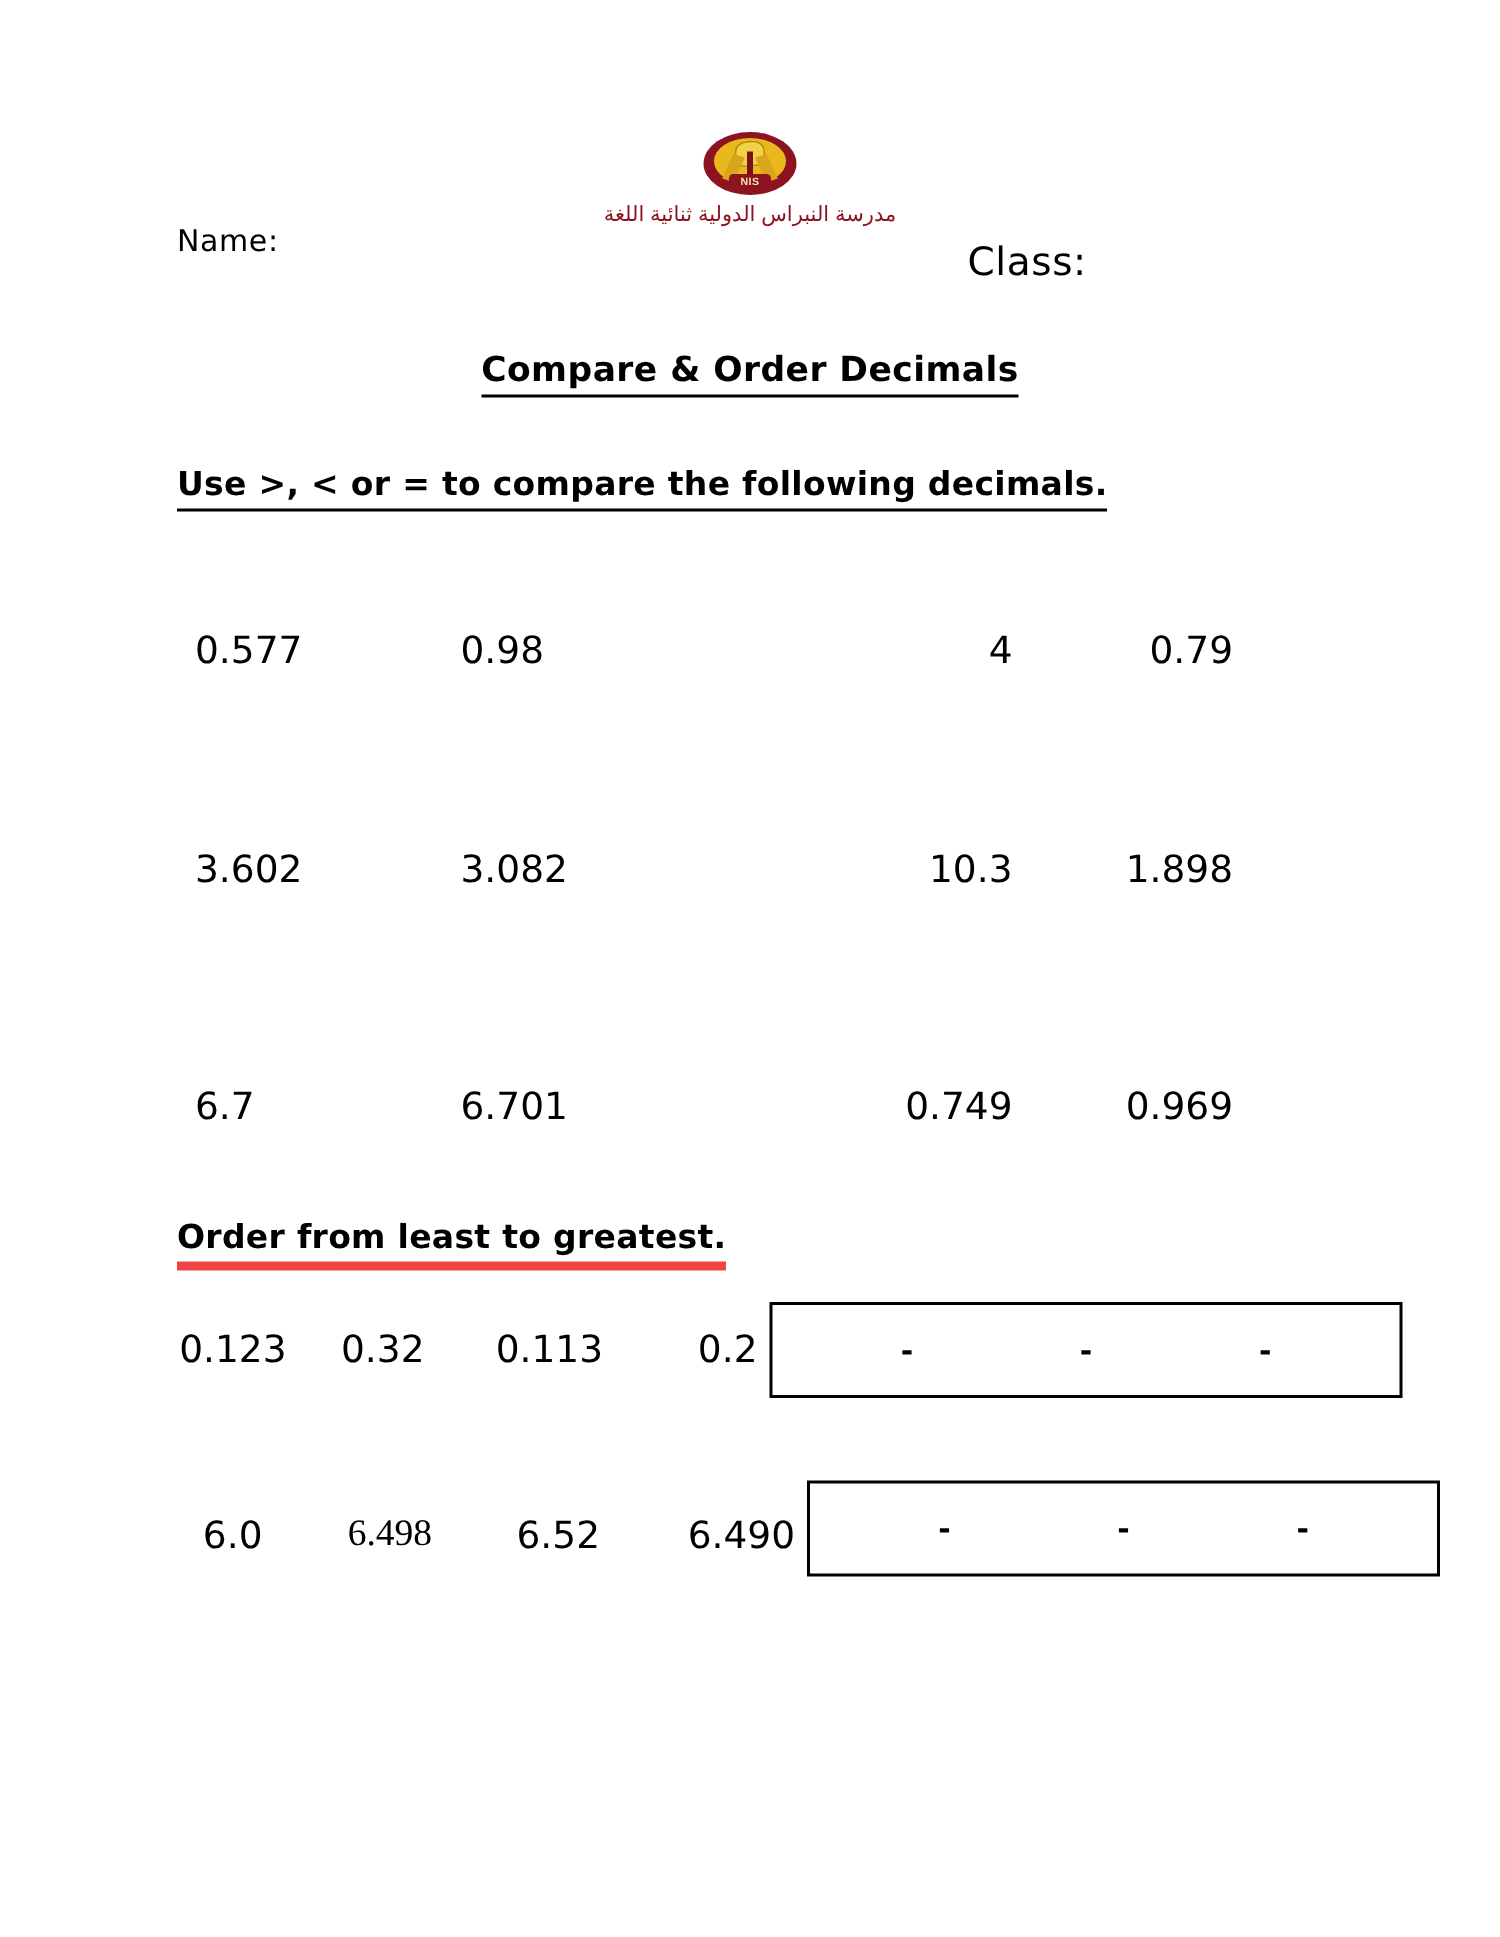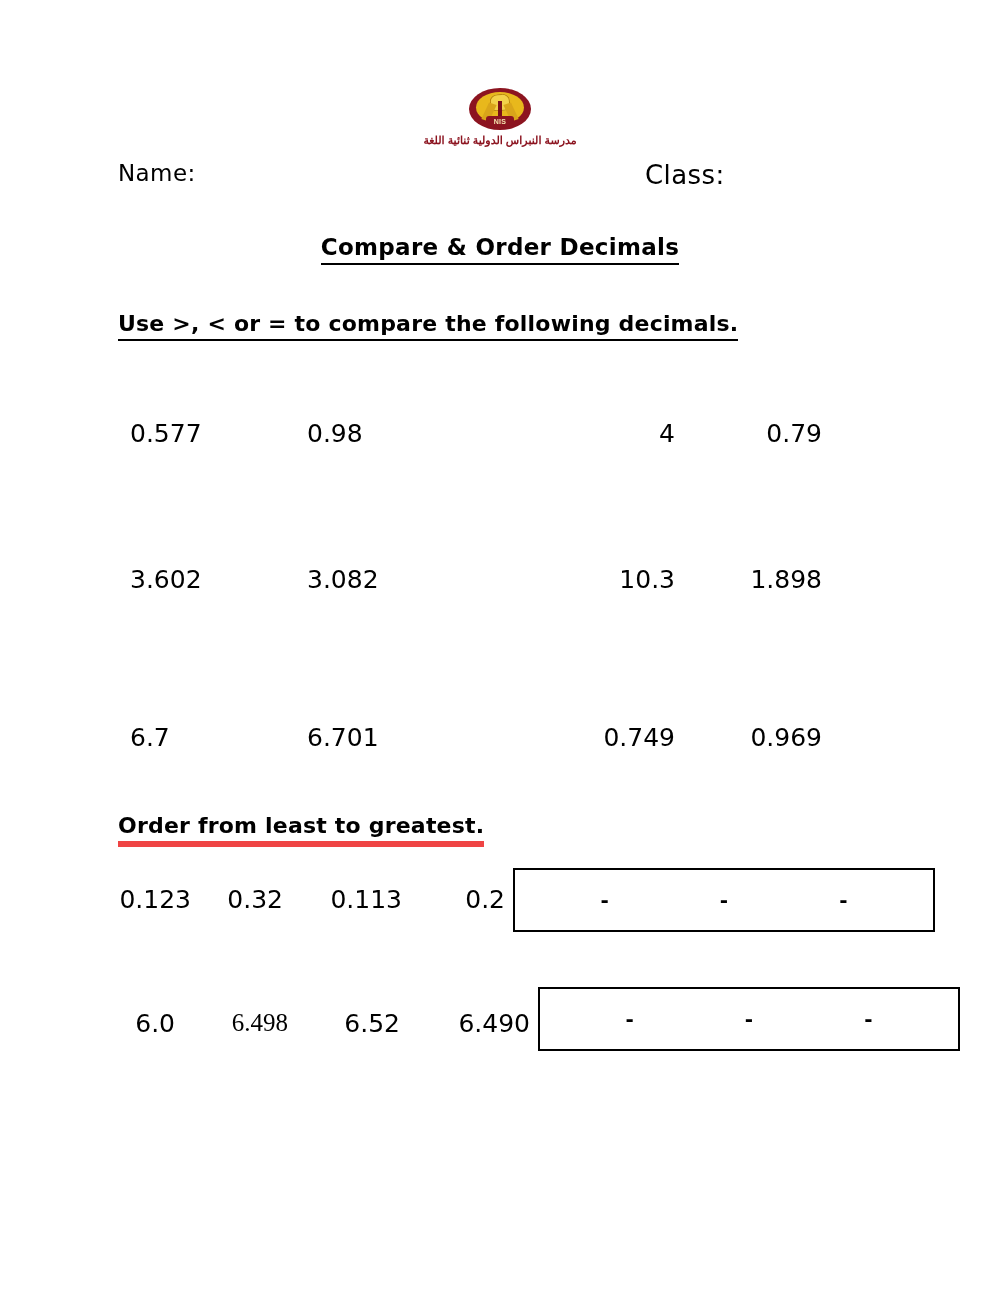--- a/index.html
+++ b/index.html
@@ -86,33 +86,33 @@
     text-align: center;
     letter-spacing: 0.3px;
     font-family: "Liberation Sans", sans-serif;
   }
   .logo-line {
     color: #8c1420;
     font-family: "Liberation Sans", sans-serif;
     line-height: 1.15;
     white-space: nowrap;
   }
-  #logo-ar { font-size: 11px; font-weight: bold; }
+  #logo-ar { font-size: 14px; font-weight: normal; }
   #logo-en { font-size: 7.5px; font-weight: bold; letter-spacing: 0.1px; }
 
   
   .hand {
     font-family: "DejaVu Sans", sans-serif;
     font-weight: 400;
   }
   #name-label {
     position: absolute;
     left: 118px;
-    top: 160px;
-    font-size: 23px;
+    top: 148px;
+    font-size: 20px;
     letter-spacing: 0.4px;
   }
   #class-label {
     position: absolute;
     left: 645px;
     top: 160px;
     font-size: 26px;
     letter-spacing: 0.4px;
   }
   #worksheet-title {

